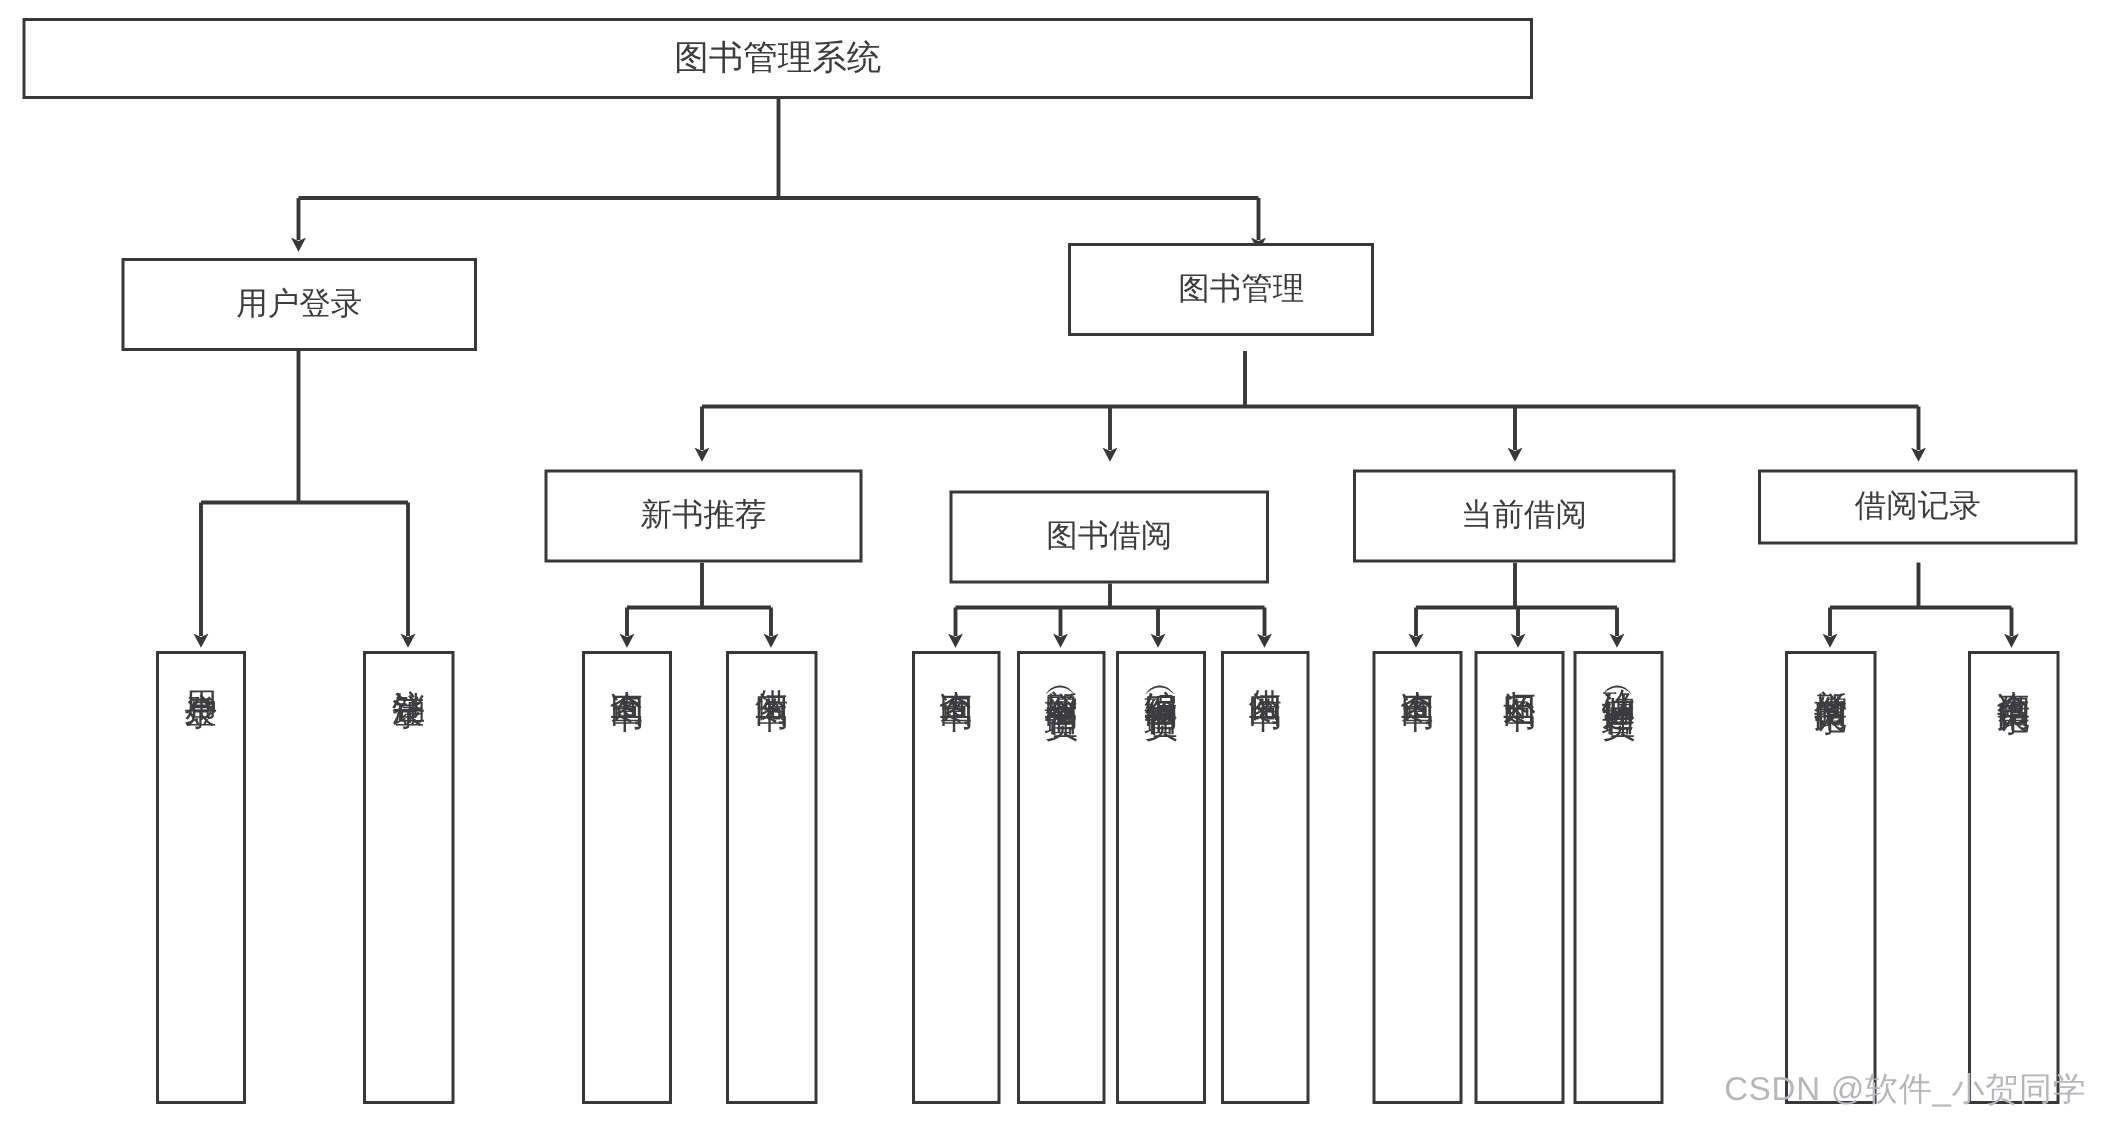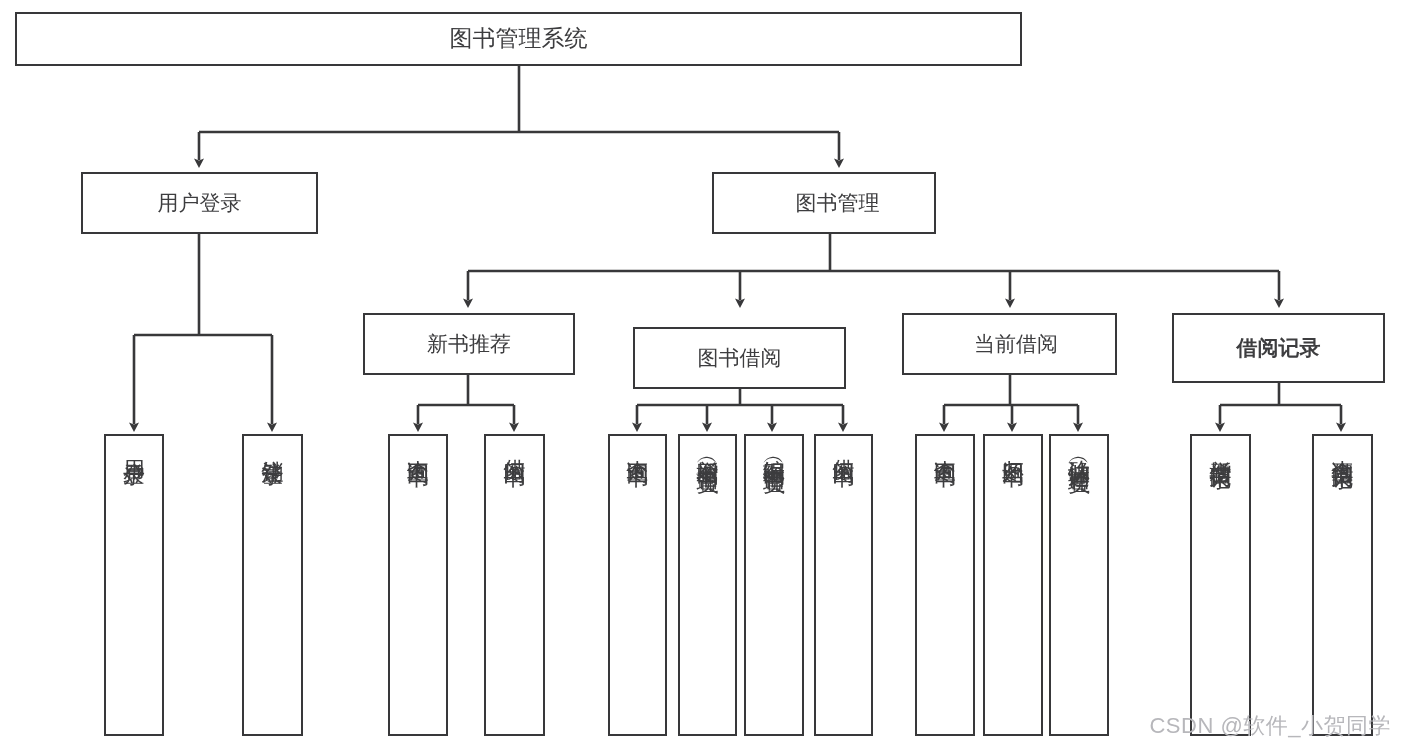--- a/index.html
+++ b/index.html
@@ -100,34 +100,34 @@
     </g>
   </svg>
 
   <div class="node h-node" id="node-root" style="left:15px;top:12px;width:1007px;height:54px;">
     <span class="lbl">图书管理系统</span>
   </div>
 
   <div class="node h-node" style="left:81px;top:172px;width:237px;height:62px;">
     <span class="lbl">用户登录</span>
   </div>
-  <div class="node h-node" style="left:712px;top:172px;width:224px;height:62px;padding-left:27px;">
+  <div class="node h-node" style="left:712px;top:162px;width:204px;height:62px;padding-left:27px;">
     <span class="lbl">图书管理</span>
   </div>
 
   <div class="node h-node" style="left:363px;top:313px;width:212px;height:62px;">
     <span class="lbl">新书推荐</span>
   </div>
   <div class="node h-node" style="left:633px;top:327px;width:213px;height:62px;">
     <span class="lbl">图书借阅</span>
   </div>
   <div class="node h-node" style="left:902px;top:313px;width:215px;height:62px;padding-left:13px;">
     <span class="lbl">当前借阅</span>
   </div>
-  <div class="node h-node" style="left:1172px;top:313px;width:213px;height:70px;font-weight:bold;">
+  <div class="node h-node" style="left:1172px;top:313px;width:213px;height:50px;">
     <span class="lbl">借阅记录</span>
   </div>
 
   <div class="node v-node" style="left:104px;top:434px;width:60px;height:302px;">
     <span class="lbl">用户登录</span>
   </div>
   <div class="node v-node" style="left:242px;top:434px;width:61px;height:302px;">
     <span class="lbl">注销登录</span>
   </div>
 

